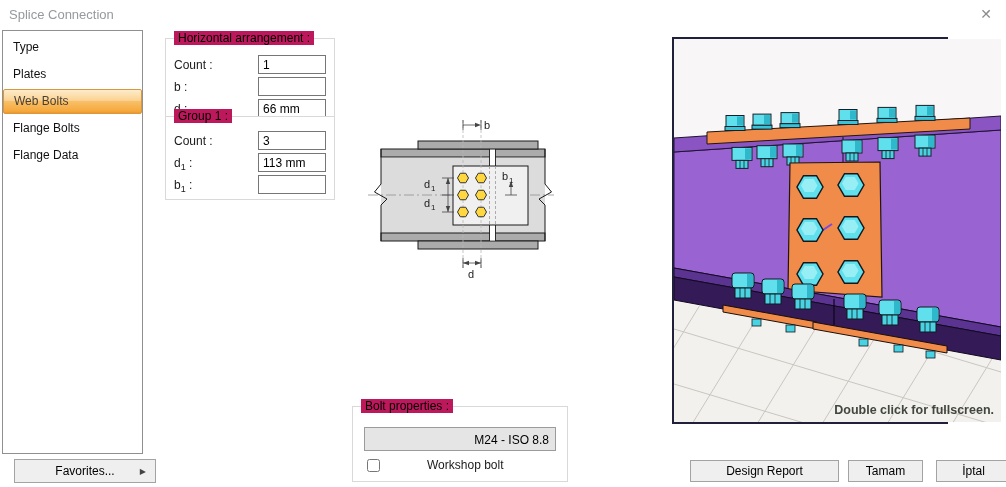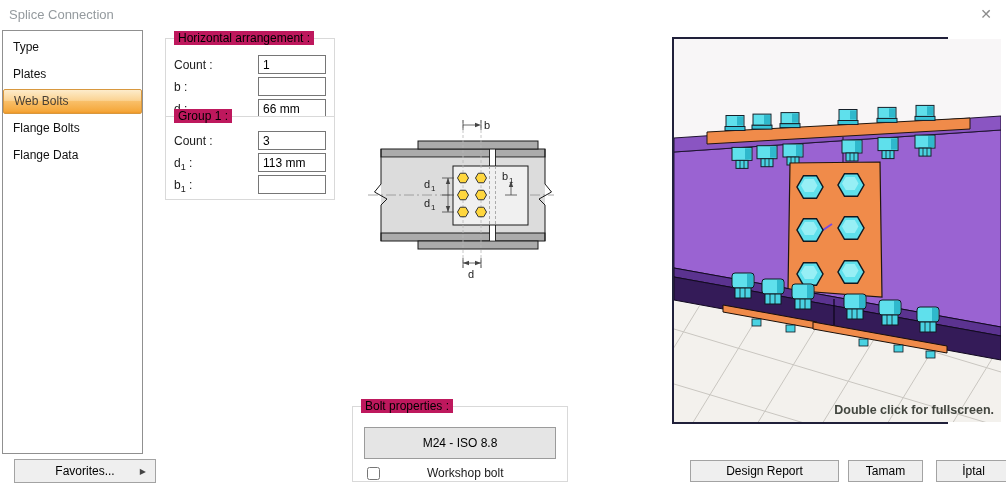--- a/index.html
+++ b/index.html
@@ -21,22 +21,22 @@
   }
   .groupbox{position:absolute;border:1px solid #d9d9d9;background:#ffffff;}
   .groupbox .gb-title{position:absolute;top:-8px;left:8px;background:#be185d;padding:0 4px;color:#000;}
   .gb-ha{left:165px;top:38px;width:170px;height:89px;padding:13px 8px 0 8px;}
   .gb-g1{left:165px;top:116px;width:170px;height:84px;padding:11px 8px 0 8px;}
   .frow{display:flex;align-items:flex-end;height:22px;}
   .flabel{flex:1;}
   .flabel sub{font-size:9px;}
   .fld{width:68px;height:19px;border:1px solid #767676;background:#fff;font-family:inherit;font-size:12px;padding:0 4px;color:#000;}
   .gb-bp{left:352px;top:362px;width:216px;height:76px;padding:12px 10px 17px 10px;margin-top:44px;}
-  .bolt-btn{display:block;width:192px;height:32px;margin:8px auto 0 auto;background:#e5e5e5;border:1px solid #9b9b9b;
-    font-family:inherit;font-size:12px;color:#000;text-align:center;line-height:22px;}
+  .bolt-btn{display:block;width:192px;height:24px;margin:8px auto 0 auto;background:#e5e5e5;border:1px solid #9b9b9b;
+    font-family:inherit;font-size:12px;color:#000;text-align:right;line-height:22px;}
   .cb-row{display:flex;align-items:center;margin-top:7px;margin-left:4px;gap:41px;}
   .cb{width:13px;height:13px;margin:0 6px 0 0;}
   .diagram{position:absolute;left:368px;top:106px;width:186px;height:182px;}
   .viewport{position:absolute;left:672px;top:37px;width:276px;height:387px;border:2px solid #20203a;background:#0ea5e9;font-weight:bold;}
   .btn{position:absolute;background:#efefef;border:1px solid #a3a3a3;font-family:inherit;font-size:12px;color:#000;
     text-align:center;padding:0;}
   .btn-fav{left:14px;top:459px;width:142px;height:24px;}
   .fav-arrow{position:absolute;right:9px;top:7px;font-size:8px;color:#444;line-height:10px;}
   .btn-report{left:690px;top:460px;width:149px;height:22px;}
   .btn-ok{left:848px;top:460px;width:75px;height:22px;}

